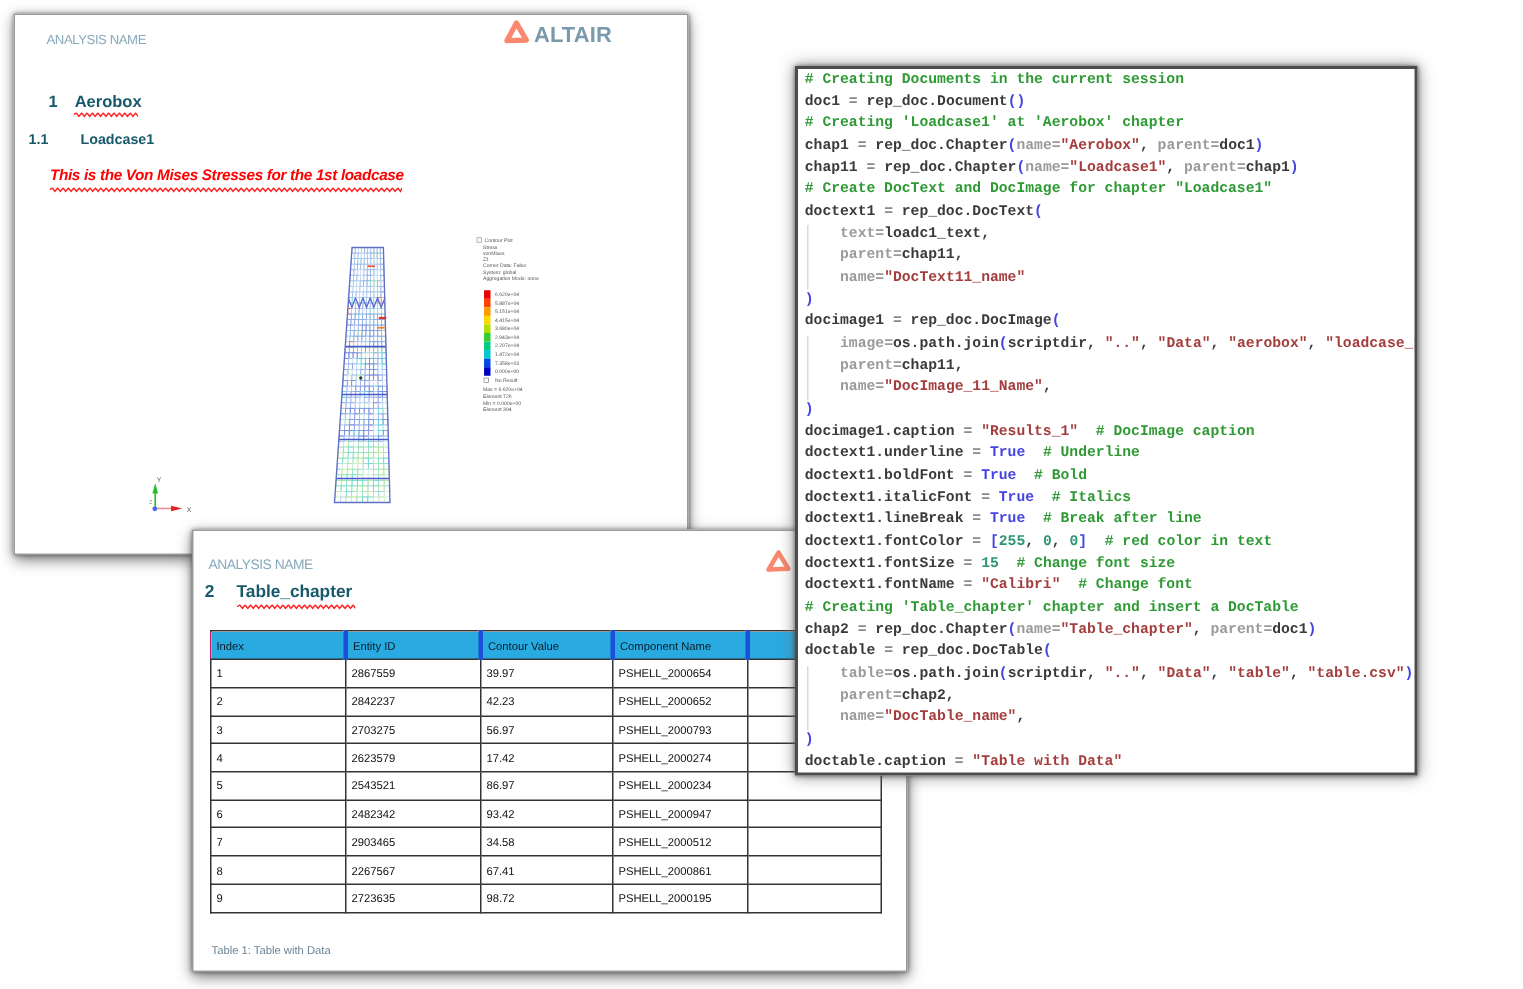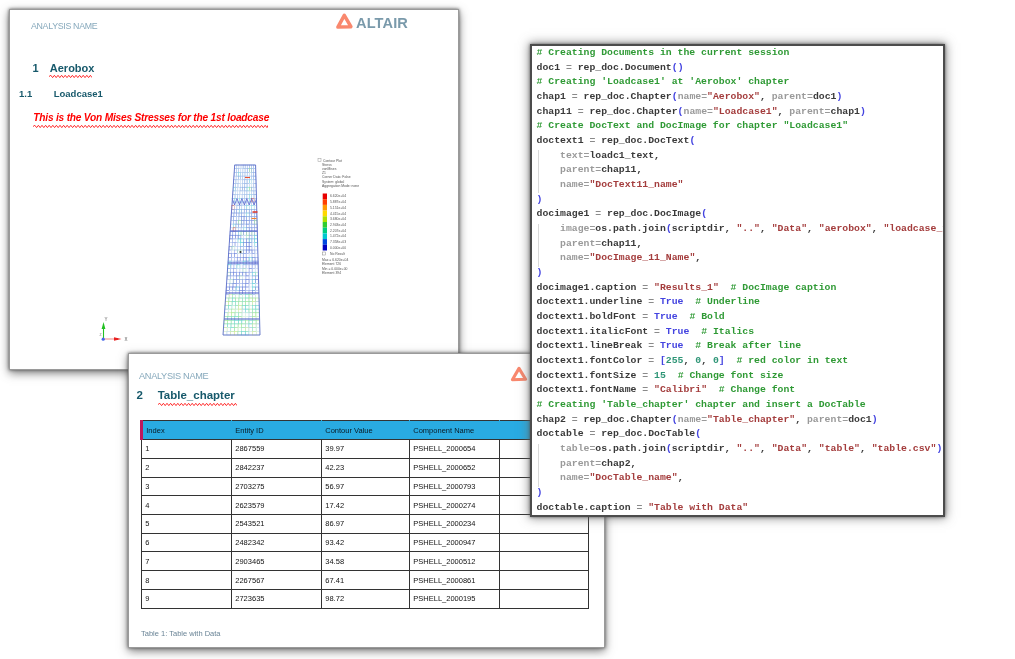--- a/index.html
+++ b/index.html
@@ -14,22 +14,22 @@
 .an2{font-size:9.2px}
 .h1{position:absolute;font-size:11.5px;font-weight:bold;color:#17596b}
 #p1 .h1{font-size:11px}
 .h2{position:absolute;font-size:9.5px;font-weight:bold;color:#17596b}
 .red{position:absolute;font-size:10.2px;font-weight:bold;font-style:italic;color:#f00;letter-spacing:-0.22px}
 .ul{}
 .sq{position:absolute}
 .logo{position:absolute}
 .dt{position:absolute;border-collapse:collapse;table-layout:fixed;width:447px}
 .dt td{border:1px solid #333;font-size:7.5px;color:#111;padding:0 0 0 3.6px;height:18.72px;vertical-align:middle;overflow:hidden;white-space:nowrap}
-.dt tr.hd td{background:#29abe2;color:#0a1c26;border-left:1px solid #1d4ed8;border-right:1px solid #29abe2}
-.dt tr.hd td:first-child{border-left:3px solid #be185d}
+.dt tr.hd td{background:#29abe2;color:#0a1c26;border-left:3px solid #1d4ed8;border-right:1px solid #29abe2}
+.dt tr.hd td:first-child{border-left:1px solid #be185d}
 .dt tr.hd td:last-child{border-right:1px solid #333}
 .cap{position:absolute;font-size:7.5px;color:#6a8496;width:447px;}
 .lg{font-size:3.4px;fill:#555;font-family:"Liberation Sans",sans-serif}
 .ax{font-size:4.5px;fill:#555;font-family:"Liberation Sans",sans-serif}
 .axs{font-size:3.4px;fill:#777;font-family:"Liberation Sans",sans-serif}
 </style></head><body>
 <div class="page" id="p1">
   <div class="an" style="left:21px;top:11.1px">ANALYSIS NAME</div>
   <svg class="logo" style="left:325px;top:2px" width="100" height="22" viewBox="0 0 100 22">
     <path d="M9.3 3.4 L15.9 14.7 L2.9 15.1 Z" fill="none" stroke="#f9886e" stroke-width="3.5" stroke-linejoin="round"></path>

